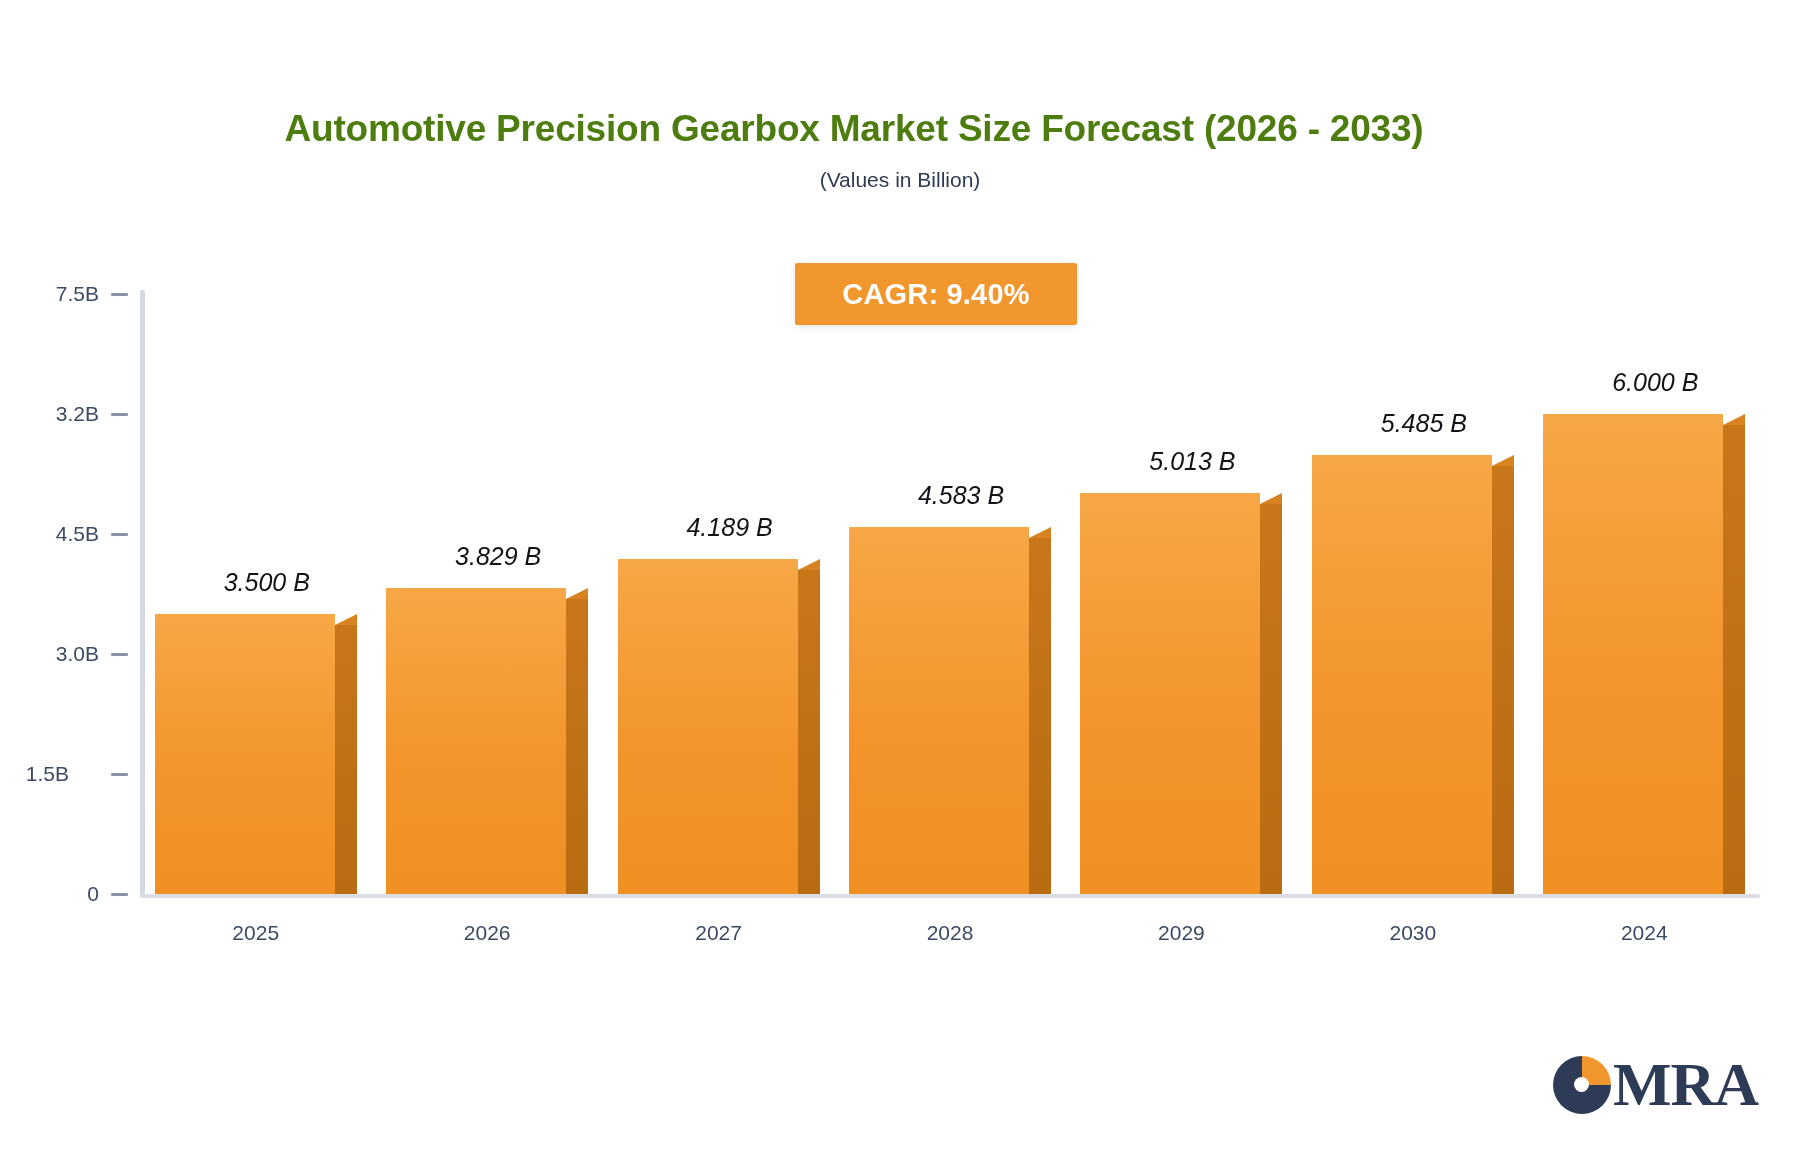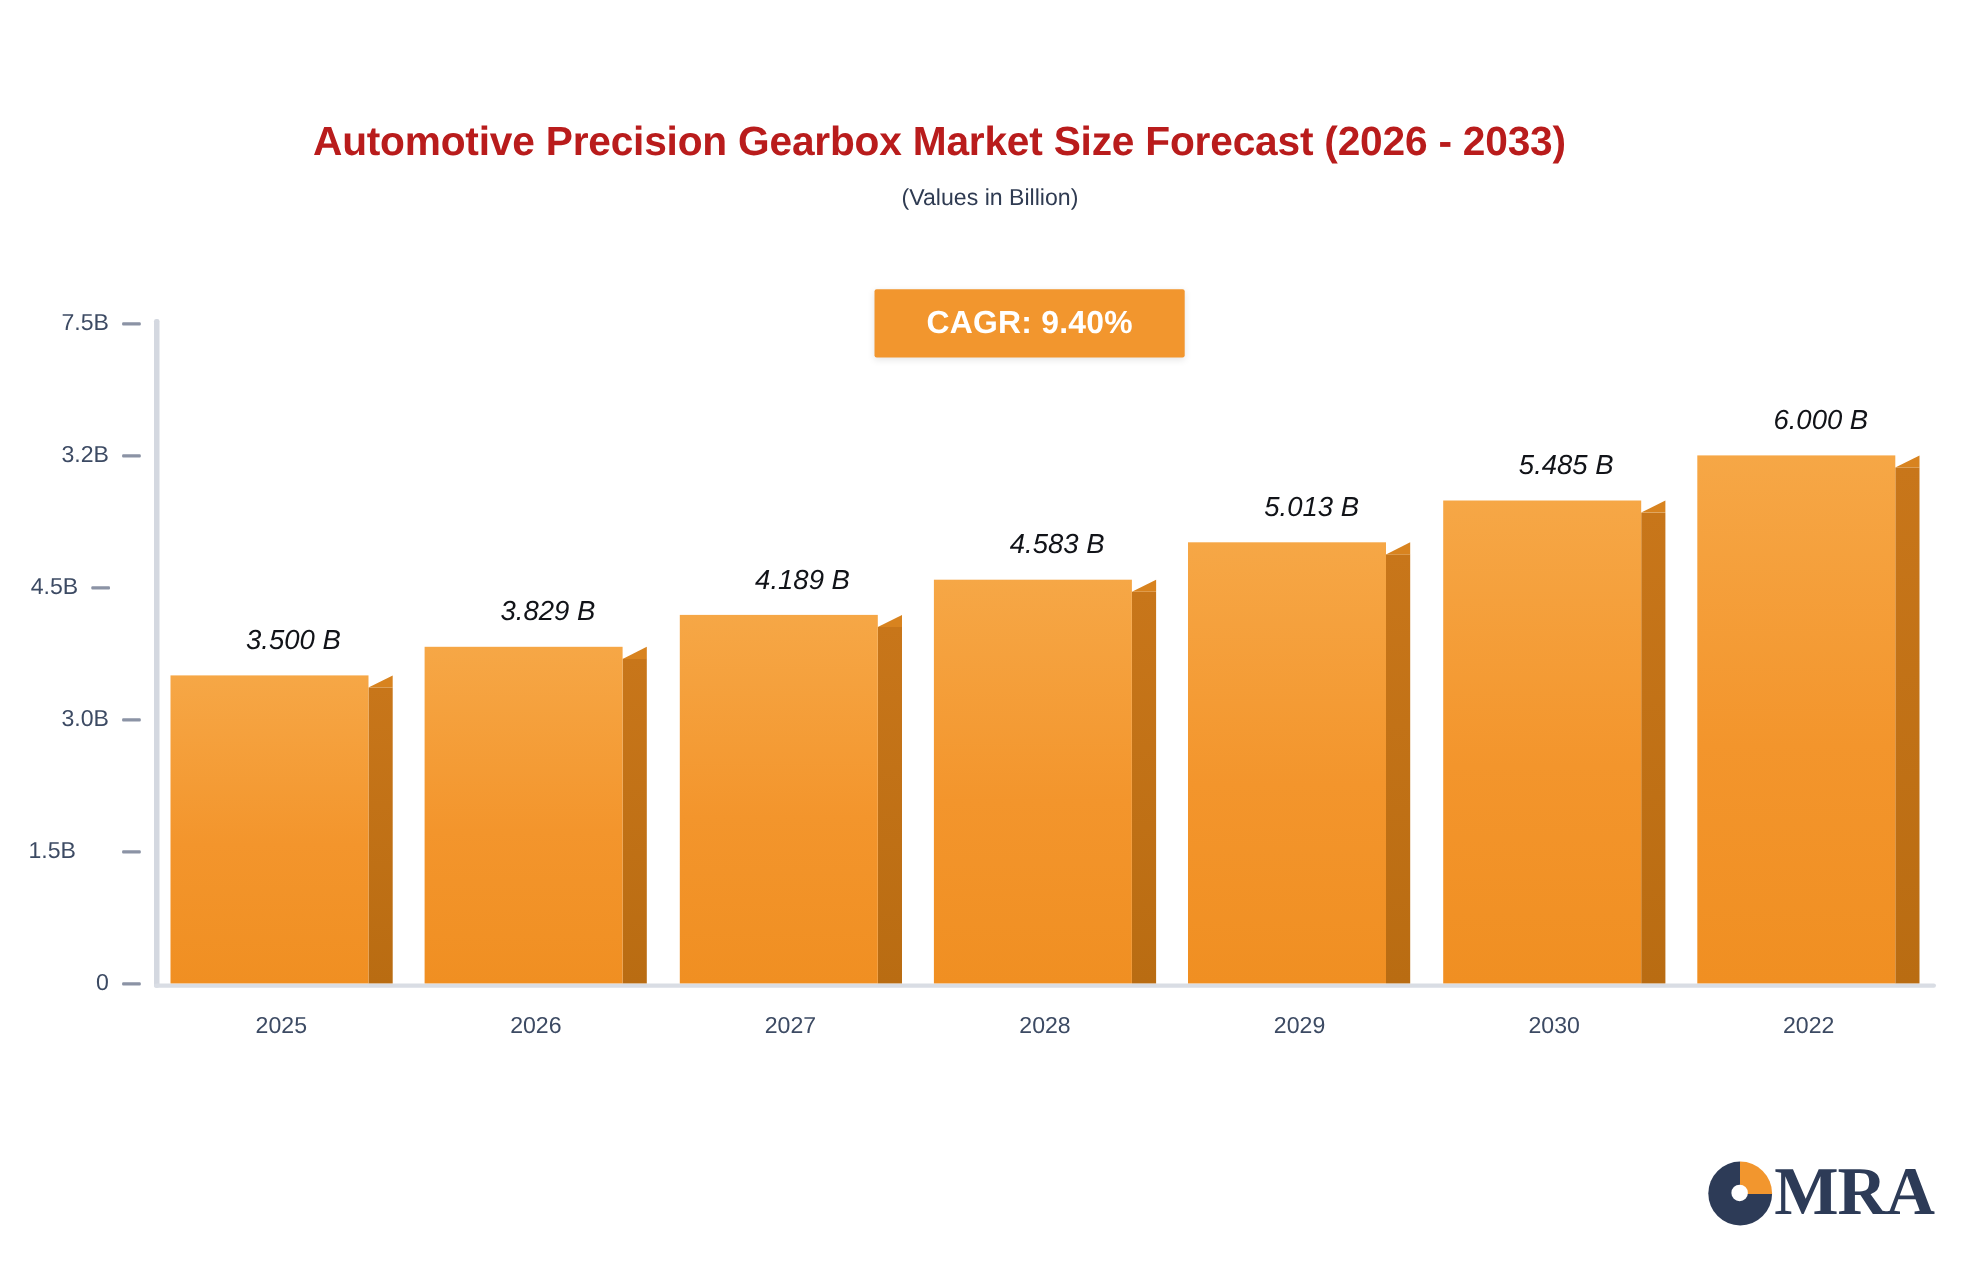--- a/index.html
+++ b/index.html
@@ -8,21 +8,21 @@
     background: #ffffff;
     font-family: "Liberation Sans", sans-serif;
     overflow: hidden;
   }
   #stage { position: relative; width: 1800px; height: 1156px; background:#fff; }
 
   
   #chart-title {
     position: absolute; left: 0; top: 108px; width: 1708px;
     text-align: center;
-    font-size: 37px; font-weight: bold; color: #b91c1c;
+    font-size: 37px; font-weight: bold; color: #4d7c0f;
     letter-spacing: -0.2px;
   }
   #chart-subtitle {
     position: absolute; left: 0; top: 168px; width: 1800px;
     text-align: center;
     font-size: 21px; font-weight: normal; color: #2f3b52;
   }
 
   
   #cagr-badge {
@@ -133,21 +133,21 @@
           <span class="y-tick-mark"></span>
         </div>
         <div class="y-tick-row" style="top: 479px; gap: 30px;">
           <span class="y-tick-label">1.5B</span>
           <span class="y-tick-mark"></span>
         </div>
         <div class="y-tick-row" style="top: 359px;">
           <span class="y-tick-label">3.0B</span>
           <span class="y-tick-mark"></span>
         </div>
-        <div class="y-tick-row" style="top: 239px; justify-content: center;">
+        <div class="y-tick-row" style="top: 239px;">
           <span class="y-tick-label">4.5B</span>
           <span class="y-tick-mark"></span>
         </div>
         <div class="y-tick-row" style="top: 119px;">
           <span class="y-tick-label">3.2B</span>
           <span class="y-tick-mark"></span>
         </div>
         <div class="y-tick-row" style="top: -1px;">
           <span class="y-tick-label">7.5B</span>
           <span class="y-tick-mark"></span>
@@ -197,21 +197,21 @@
         </div>
         <div class="bar-label" style="left: 1385.29px; top: 83px;">6.000 B</div>
       </div>
     <div id="x-ticks">
         <div class="x-label" style="left: -14.2857px;">2025</div>
         <div class="x-label" style="left: 217.143px;">2026</div>
         <div class="x-label" style="left: 448.571px;">2027</div>
         <div class="x-label" style="left: 680px;">2028</div>
         <div class="x-label" style="left: 911.429px;">2029</div>
         <div class="x-label" style="left: 1142.86px;">2030</div>
-        <div class="x-label" style="left: 1374.29px;">2022</div>
+        <div class="x-label" style="left: 1374.29px;">2024</div>
       </div>
   </div>
 
   <div id="logo">
     <div id="logo-mark"></div>
     <div id="logo-text">MRA</div>
   </div>
 
 </div>
 

